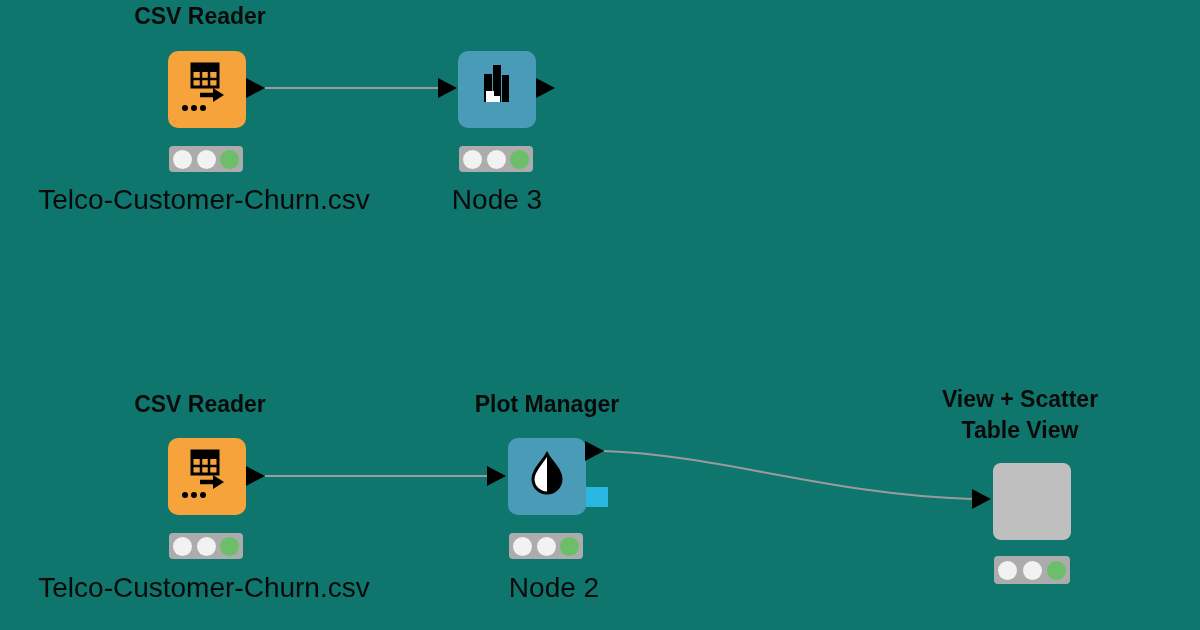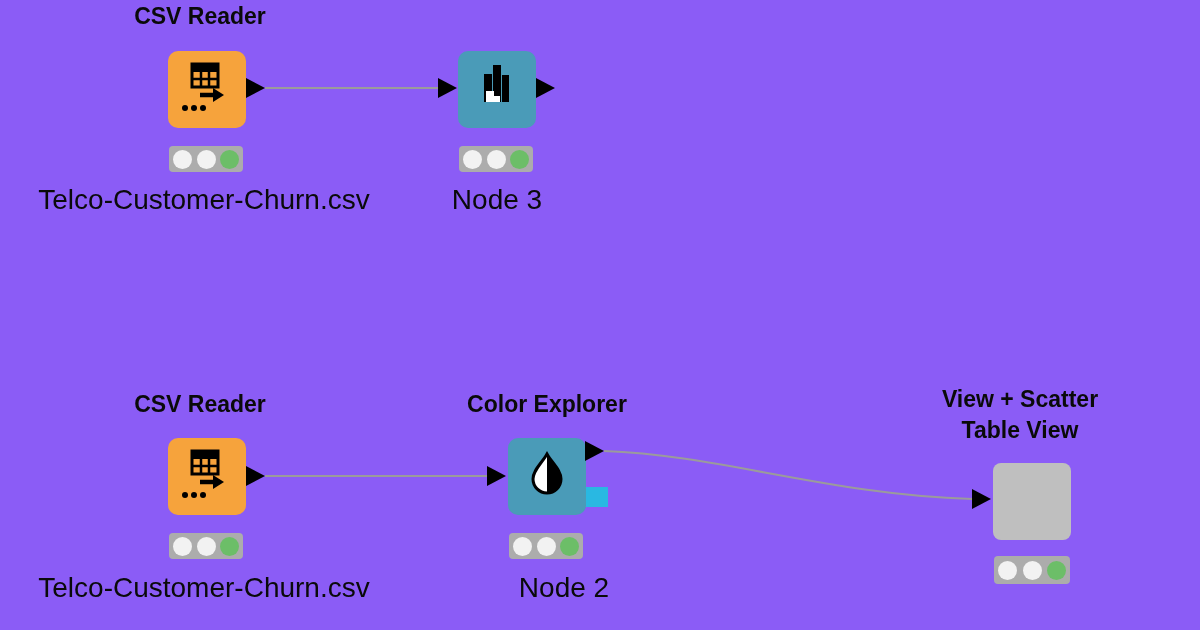--- a/index.html
+++ b/index.html
@@ -1,19 +1,19 @@
 <!DOCTYPE html>
 <html><head>
 <meta charset="utf-8">
 <style>
   html,body { margin:0; padding:0; }
   body { font-family: "Liberation Sans", sans-serif; background:#ffffff; }
   .canvas {
     position:relative; width:1200px; height:630px;
-    background:#8b5cf6; overflow:hidden;
+    background:#0f766e; overflow:hidden;
   }
   .conn-layer { position:absolute; left:0; top:0; width:1200px; height:630px; }
 
   .node-title {
     position:absolute; width:240px; text-align:center;
     font-size:23px; font-weight:bold; color:#0a0a0a; line-height:28px;
     white-space:nowrap;
   }
   .node-title.two-line { white-space:normal; line-height:31px; }
   .node-body {
@@ -107,42 +107,42 @@
     </svg>
   </div>
   <div class="port-tri" style="left:246px; top:466px;"></div>
   <div class="traffic-light" style="left:169px; top:533px; background:#ACACAC;">
     <span class="light" style="background:#F2F2F2;"></span>
     <span class="light" style="background:#F2F2F2;"></span>
     <span class="light" style="background:#6CBE68;"></span>
   </div>
   <div class="node-label lbl-wide" style="left:34px; top:572px;">Telco-Customer-Churn.csv</div>
 
-  <div class="node-title" style="left:427px; top:390px;">Color Explorer</div>
+  <div class="node-title" style="left:427px; top:390px;">Plot Manager</div>
   <div class="port-tri" style="left:487px; top:466px;"></div>
   <div class="node-body" style="left:508px; top:438px; background:#4A9BB8;">
     <svg width="60" height="60" viewBox="0 0 60 60">
       <defs>
           <clipPath id="dropLeft">
             <rect x="0" y="0" width="30" height="60"></rect>
           </clipPath>
         </defs>
       <path d="M30 8 C25 17 16 24 16 33 a14 14 0 0 0 28 0 C44 24 35 17 30 8 Z" fill="#000"></path>
       <path d="M30 8 C25 17 16 24 16 33 a14 14 0 0 0 28 0 C44 24 35 17 30 8 Z" fill="#fff" clip-path="url(#dropLeft)"></path>
       <path d="M30 8 C25 17 16 24 16 33 a14 14 0 0 0 28 0 C44 24 35 17 30 8 Z" fill="none" stroke="#000" stroke-width="3"></path>
     </svg>
   </div>
   <div class="port-tri" style="left:585px; top:441px;"></div>
   <div class="port-square" style="left:586px; top:487px; background:#29B8E2;"></div>
   <div class="traffic-light" style="left:509px; top:533px; background:#ACACAC;">
     <span class="light" style="background:#F2F2F2;"></span>
     <span class="light" style="background:#F2F2F2;"></span>
     <span class="light" style="background:#6CBE68;"></span>
   </div>
-  <div class="node-label lbl-mid" style="left:444px; top:572px;">Node 2</div>
+  <div class="node-label lbl-mid" style="left:434px; top:572px;">Node 2</div>
 
   <div class="node-title two-line" style="left:900px; top:384px;">
     <div>View + Scatter</div>
     <div>Table View</div>
   </div>
   <div class="port-tri" style="left:972px; top:489px;"></div>
   <div class="node-body" style="left:993px; top:463px; background:#BFBFBF; border-radius:8px;"></div>
   <div class="traffic-light large" style="left:994px; top:556px; background:#ACACAC;">
     <span class="light" style="background:#F2F2F2;"></span>
     <span class="light" style="background:#F2F2F2;"></span>

